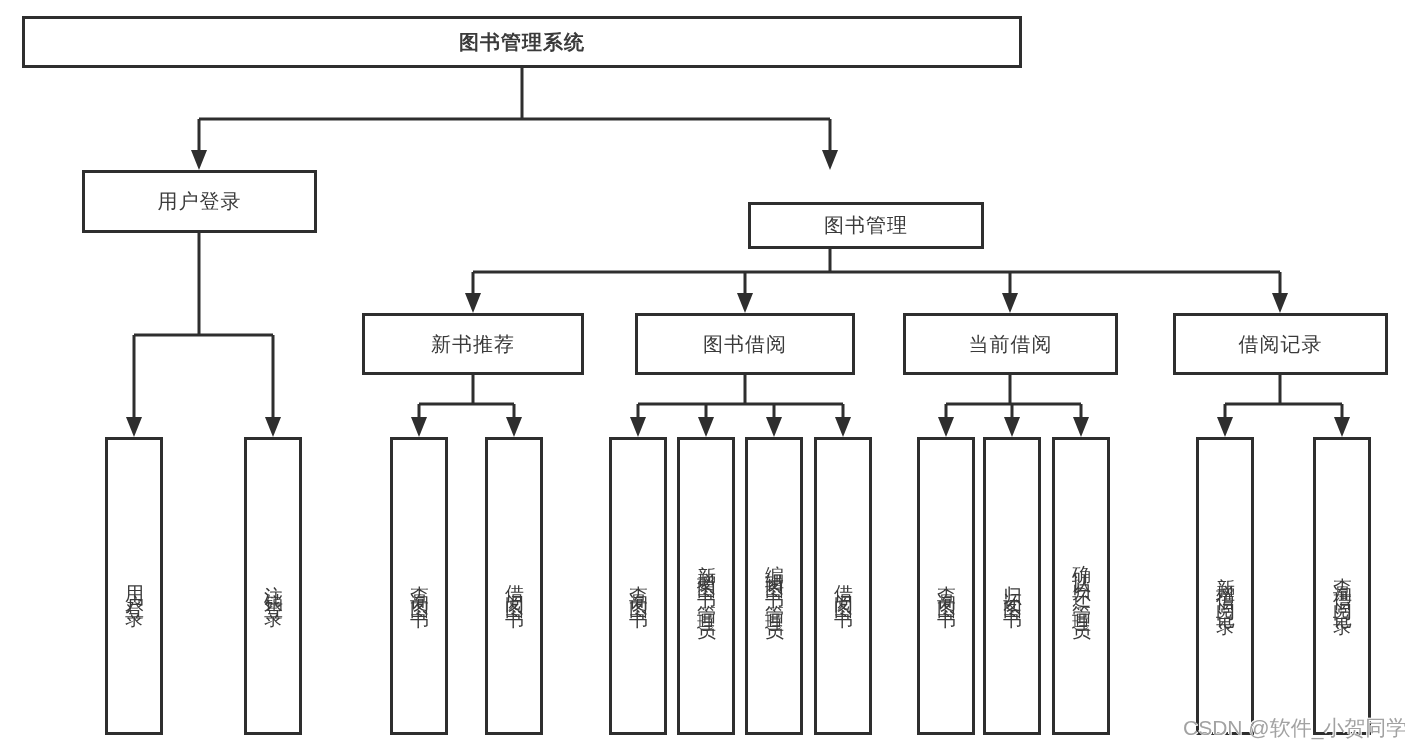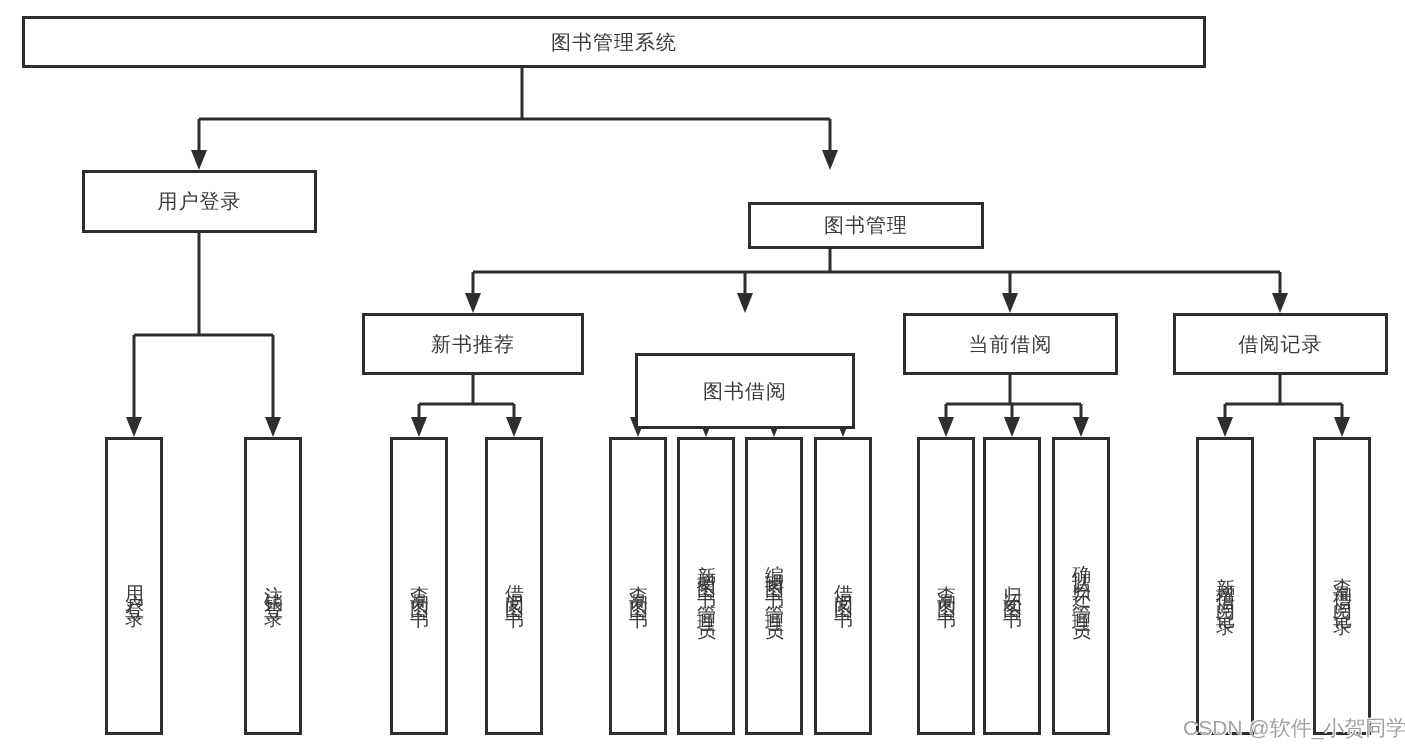--- a/index.html
+++ b/index.html
@@ -123,35 +123,35 @@
       <polygon points="766,417 782,417 774,437"></polygon>
       <polygon points="835,417 851,417 843,437"></polygon>
       <polygon points="938,417 954,417 946,437"></polygon>
       <polygon points="1004,417 1020,417 1012,437"></polygon>
       <polygon points="1073,417 1089,417 1081,437"></polygon>
       <polygon points="1217,417 1233,417 1225,437"></polygon>
       <polygon points="1334,417 1350,417 1342,437"></polygon>
     </g>
   </svg>
 
-  <div class="node" style="left:22px; top:16px; width:1184px; height:52px;">
+  <div class="node" style="left:22px; top:16px; width:1000px; height:52px;font-weight:bold;">
     <span>图书管理系统</span>
   </div>
 
   <div class="node" style="left:82px; top:170px; width:235px; height:63px;">
     <span>用户登录</span>
   </div>
   <div class="node" style="left:748px; top:170px; width:236px; height:47px;margin-top:32px;">
     <span>图书管理</span>
   </div>
 
   <div class="node" style="left:362px; top:313px; width:222px; height:62px;">
     <span>新书推荐</span>
   </div>
-  <div class="node" style="left:635px; top:313px; width:220px; height:76px;margin-top:40px;">
+  <div class="node" style="left:635px; top:313px; width:220px; height:62px;">
     <span>图书借阅</span>
   </div>
   <div class="node" style="left:903px; top:313px; width:215px; height:62px;justify-content:center;">
     <span>当前借阅</span>
   </div>
   <div class="node" style="left:1173px; top:313px; width:215px; height:62px;">
     <span>借阅记录</span>
   </div>
 
   <div class="leaf" style="left:105px;">

